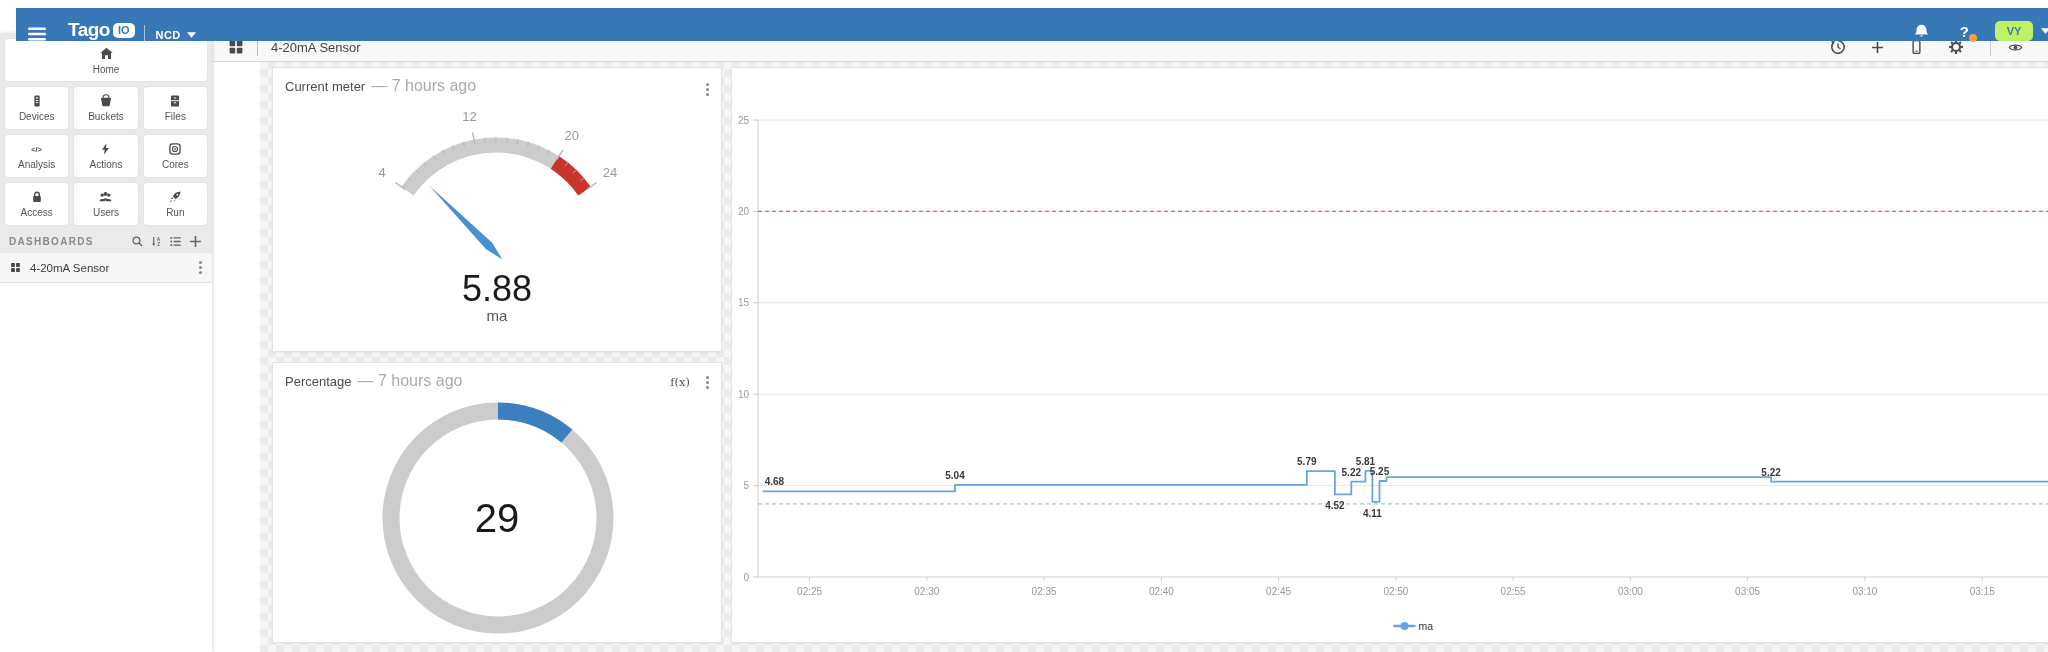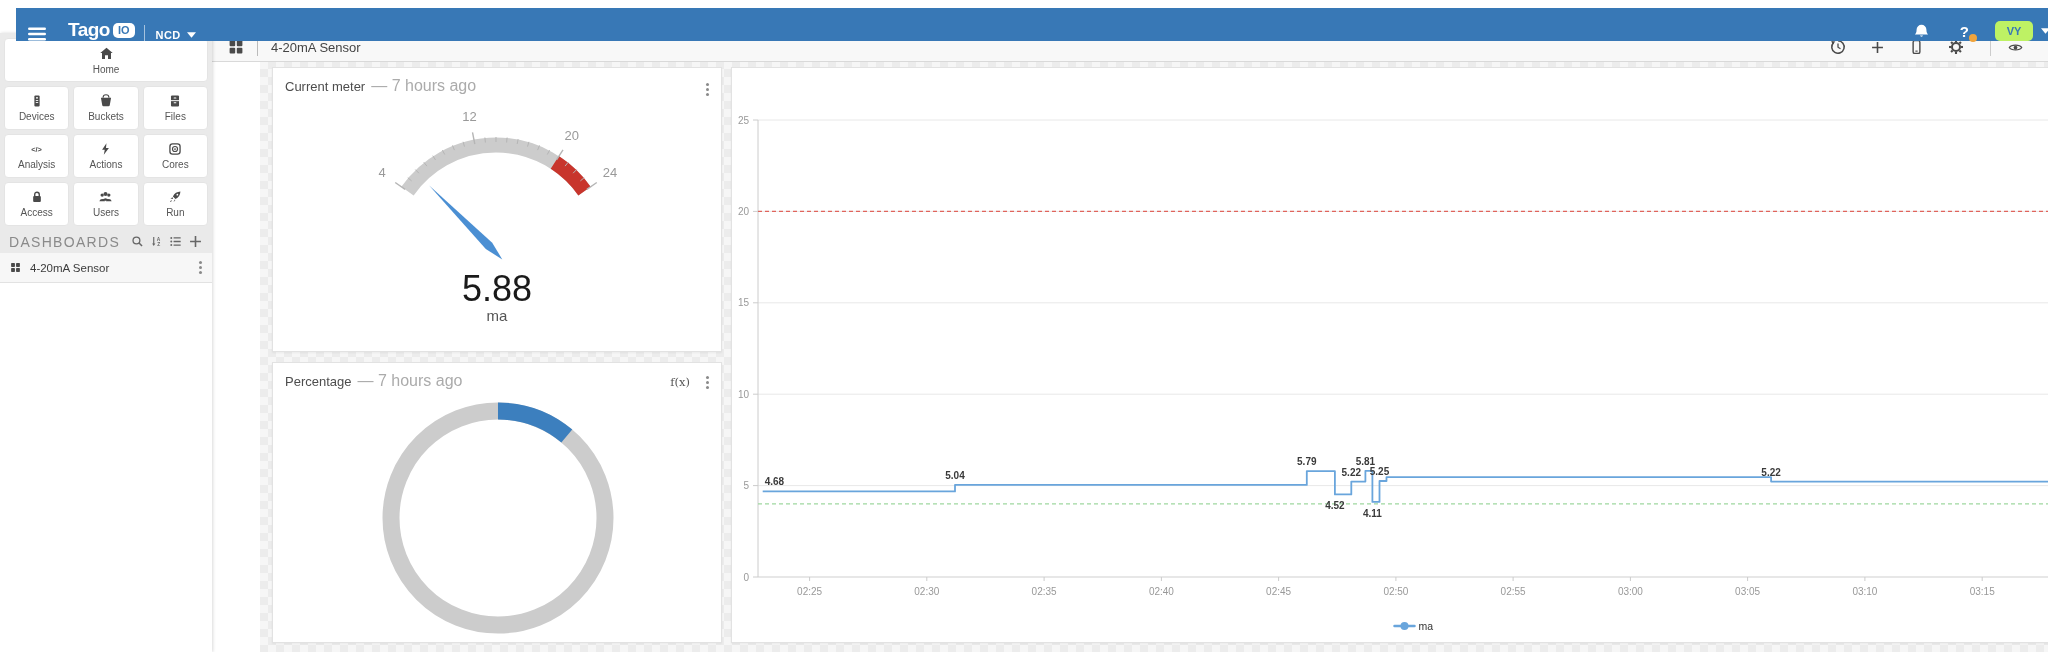--- a/index.html
+++ b/index.html
@@ -47,21 +47,21 @@
   .tile{background:#fff;border:1px solid #e4e4e4;border-radius:4px;display:flex;
         flex-direction:column;align-items:center;justify-content:center;cursor:pointer;
         box-sizing:border-box;}
   .tile-home{height:44px;margin-bottom:4px;}
   .home-ic{color:#3f83c1;}
   .tile-grid{display:grid;grid-template-columns:repeat(3,1fr);gap:4px;}
   .tile-grid .tile{height:44px;text-align:right;}
   .tile-ic{color:#4a4a4a;}
   .tile-label{font-size:10px;color:#555;margin-top:3px;}
   .dash-header{height:23px;display:flex;align-items:center;padding:0 9px;}
-  .dash-title{flex:1;font-size:14px;font-weight:normal;color:#8a8a8a;letter-spacing:1.3px;}
+  .dash-title{flex:1;font-size:10px;font-weight:bold;color:#8a8a8a;letter-spacing:1.3px;}
   .dash-header .icon{color:#666;margin-left:6px;cursor:pointer;}
   .dash-item{height:29px;background:#f7f7f7;border-bottom:1px solid #e2e2e2;display:flex;
              align-items:center;padding:0 10px;cursor:pointer;}
   .dash-item .icon{color:#4a4a4a;}
   .dash-item-label{font-size:11.5px;color:#3b3b3b;margin-left:9px;flex:1;}
 
   
   .vdots{position:relative;width:3px;height:3px;background:#8a8a8a;border-radius:50%;
          box-shadow:0 -5px 0 #8a8a8a,0 5px 0 #8a8a8a;cursor:pointer;}
 
@@ -399,20 +399,21 @@
         <span class="w-time">— 7 hours ago</span>
         <div class="w-tools">
           <span class="fx">f(x)</span>
           <span class="vdots"></span>
         </div>
       </div>
       <div id="donut" class="w-body-svg"><svg width="450" height="281" viewBox="0 0 450 281">
             <circle cx="225" cy="155" r="107" fill="none" stroke="#cccccc" stroke-width="17"></circle>
             <path d="M225 48 A107 107 0 0 1 293.8 73.0" fill="none" stroke="#3c7fbe" stroke-width="17"></path>
           </svg></div>
+      <div class="big-value pct-value">29</div>
     </section>
 
     <section class="widget w-chart">
       <div id="chart" class="w-body-svg"><svg width="1357" height="576" viewBox="0 0 1357 576">
             <line x1="26" y1="509.0" x2="1351" y2="509.0" stroke="#cfcfcf"></line>
             <line x1="21" y1="509.0" x2="26" y2="509.0" stroke="#ccc"></line>
             <text x="17" y="512.5" text-anchor="end" class="tick">0</text>
             <line x1="26" y1="417.6" x2="1351" y2="417.6" stroke="#e8e8e8"></line>
             <line x1="21" y1="417.6" x2="26" y2="417.6" stroke="#ccc"></line>
             <text x="17" y="421.1" text-anchor="end" class="tick">5</text>

